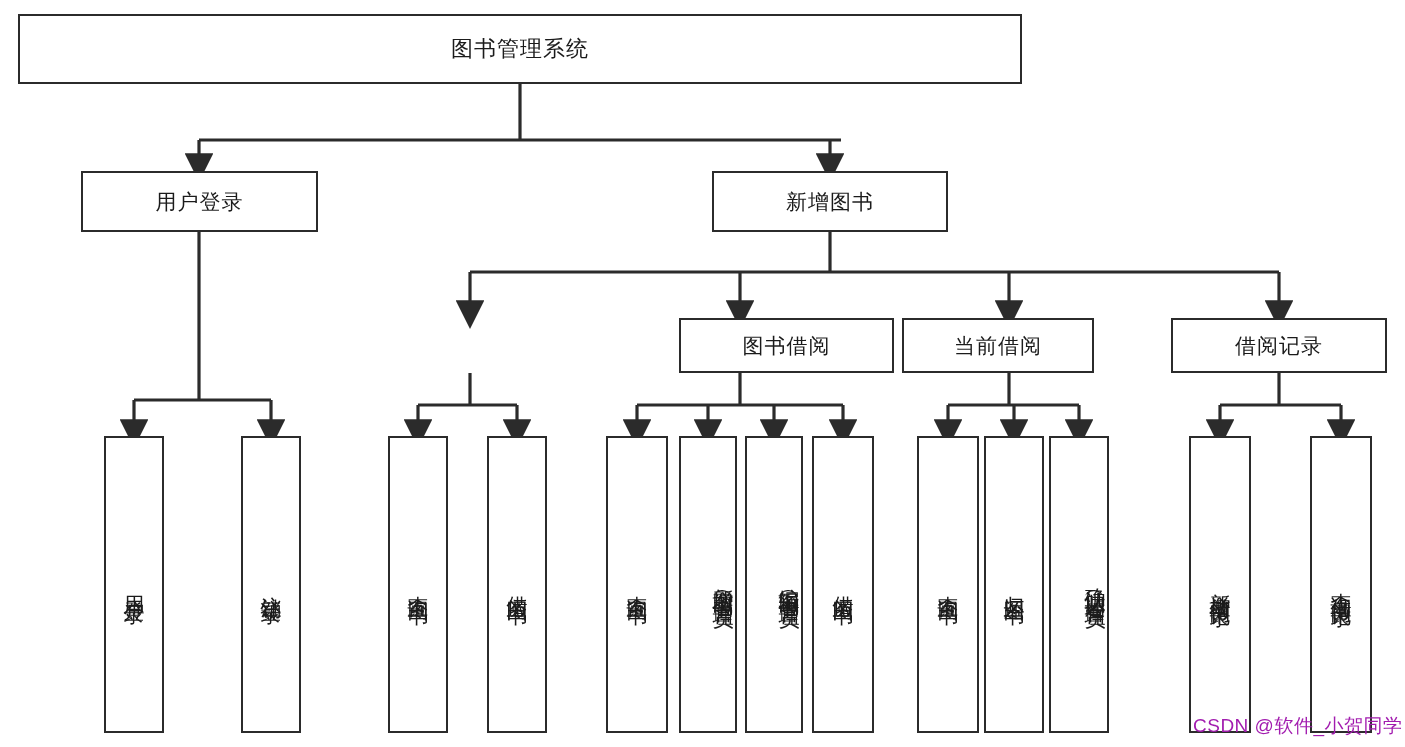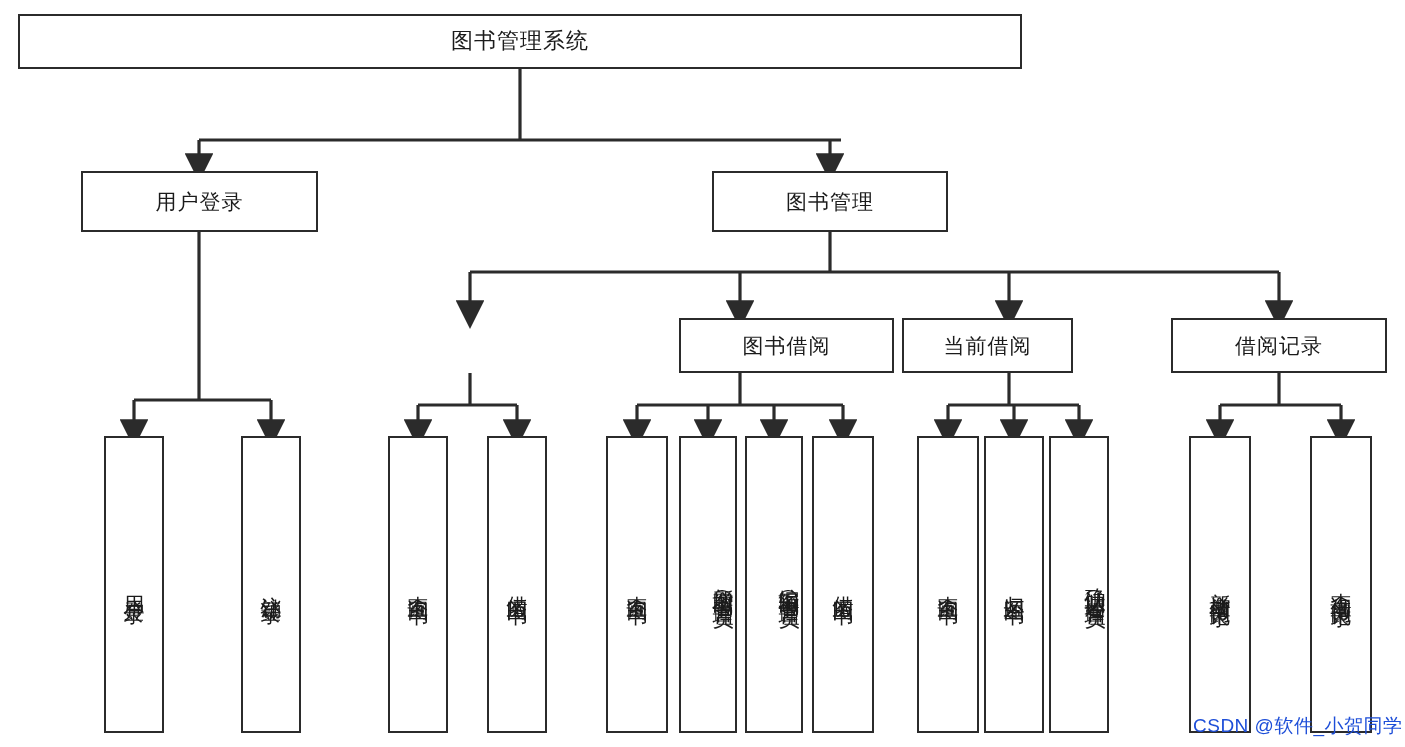--- a/index.html
+++ b/index.html
@@ -57,21 +57,21 @@
   }
   .node.vert.tall-text {
     align-items: flex-start;
   }
   .node.vert .vlabel {
     display: block;
     white-space: nowrap;
   }
   .watermark {
     position: absolute;
-    color: #1d4ed8;
+    color: #a21caf;
     font-size: 19px;
     letter-spacing: 0.5px;
     white-space: nowrap;
     user-select: none;
   }
 </style>
 </head>
 <body>
 
 <div id="canvas">
@@ -119,35 +119,35 @@
       <path d="M1014,405 L1014,424" marker-end="url(#arrow)"></path>
       <path d="M1079,405 L1079,424" marker-end="url(#arrow)"></path>
 
       <path d="M1279,373 L1279,405"></path>
       <path d="M1220,405 L1341,405"></path>
       <path d="M1220,405 L1220,424" marker-end="url(#arrow)"></path>
       <path d="M1341,405 L1341,424" marker-end="url(#arrow)"></path>
     </g>
   </svg>
 
-  <div class="node horiz root" style="left:18px; top:14px; width:1004px; height:55px;">
+  <div class="node horiz root" style="left:18px; top:14px; width:1004px; height:70px;">
     <span>图书管理系统</span>
   </div>
 
   <div class="node horiz" style="left:81px; top:171px; width:237px; height:61px;">
     <span>用户登录</span>
   </div>
   <div class="node horiz" style="left:712px; top:171px; width:236px; height:61px;">
-    <span>图书管理</span>
+    <span>新增图书</span>
   </div>
 
   <div class="node horiz" style="left:633px; top:318px; width:215px; height:55px;margin-left:46px;">
     <span>图书借阅</span>
   </div>
-  <div class="node horiz" style="left:902px; top:318px; width:171px; height:55px;">
+  <div class="node horiz" style="left:902px; top:318px; width:192px; height:55px;">
     <span>当前借阅</span>
   </div>
   <div class="node horiz" style="left:1171px; top:318px; width:216px; height:55px;text-align:right;">
     <span>借阅记录</span>
   </div>
 
   <div class="node vert" style="left:104px; top:436px; width:60px; height:297px; align-items:center;">
     <span class="vlabel">用户登录</span>
   </div>
   <div class="node vert" style="left:241px; top:436px; width:60px; height:297px; align-items:center;">

